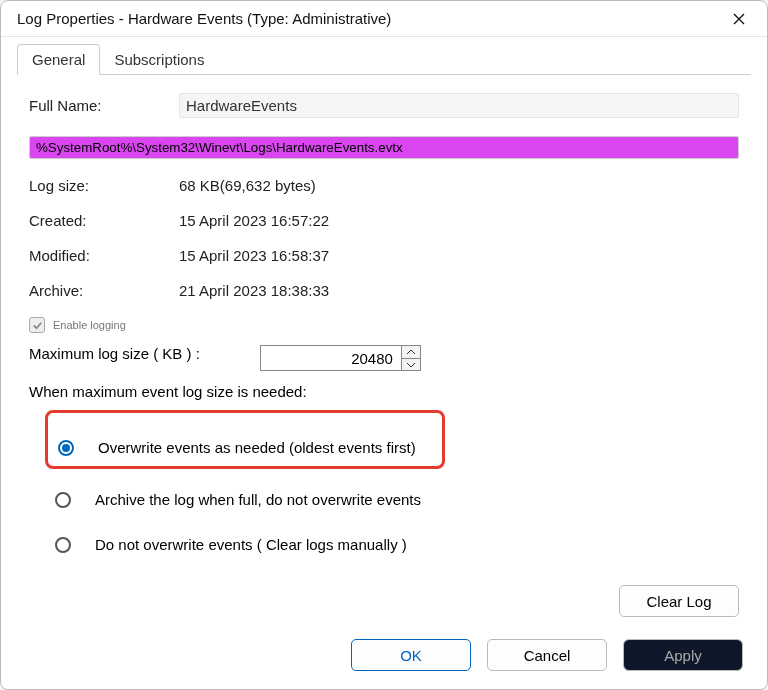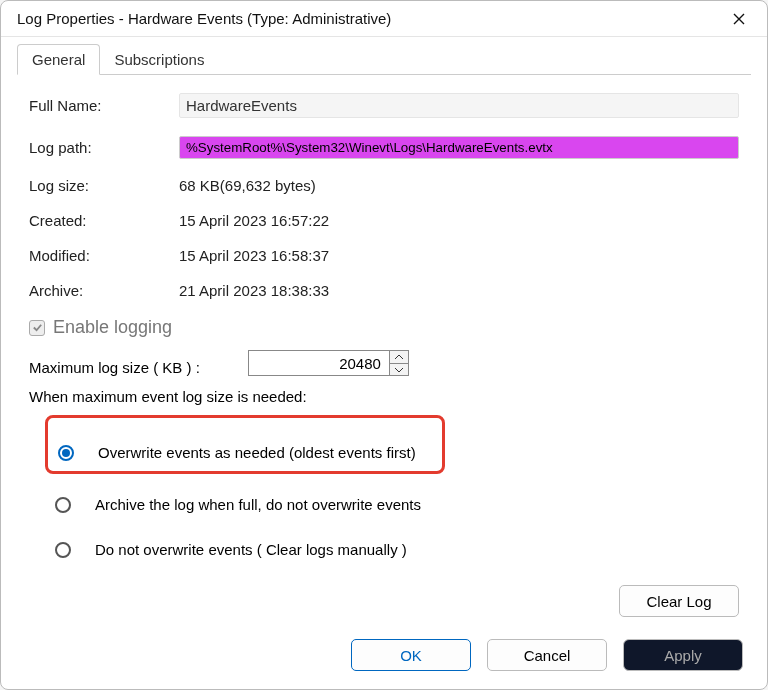--- a/index.html
+++ b/index.html
@@ -77,33 +77,33 @@
   .input-box {
     border: 1px solid #ccc;
     border-radius: 2px;
     padding: 3px 6px;
     background: #d946ef;
     width: 100%;
   }
   .checkbox-row {
     display: flex; align-items: center; gap: 8px;
     margin: 14px 0 12px 0;
-    font-size: 18px;
+    font-size: 11px;
     color: #777;
   }
   .checkbox {
     width: 16px; height: 16px;
     border: 1px solid #aaa;
     border-radius: 3px;
     background: #eee;
     display: inline-flex; align-items: center; justify-content: center;
   }
   .checkbox svg { width: 11px; height: 11px; }
   .max-size-row {
-    display: flex; align-items: flex-end; gap: 8px;
+    display: flex; align-items: flex-start; gap: 20px;
     margin-bottom: 12px;
     font-size: 15px;
   }
   .spinner-wrap {
     display: flex; align-items: stretch;
     border: 1px solid #888;
     height: 26px;
     margin-left: 40px;
   }
   .spinner-input {
@@ -194,21 +194,20 @@
   <div class="tabline"></div>
 
   <div class="content">
 
     <div class="field-row">
       <div class="field-label">Full Name:</div>
       <div class="field-value readonly-box">HardwareEvents</div>
     </div>
 
     <div class="field-row">
-      <div class="field-label">Log path:</div>
       <input class="field-value input-box" value="%SystemRoot%\System32\Winevt\Logs\HardwareEvents.evtx" style="">
     </div>
 
     <div class="field-row">
       <div class="field-label">Log size:</div>
       <div class="field-value">68 KB(69,632 bytes)</div>
     </div>
 
     <div class="field-row">
       <div class="field-label">Created:</div>

